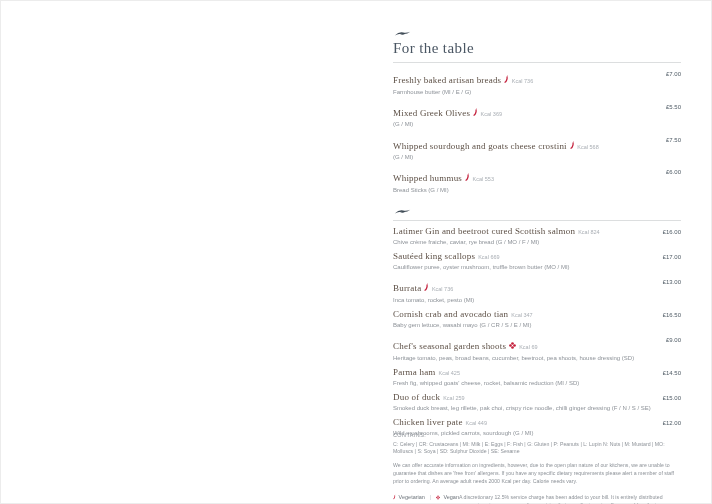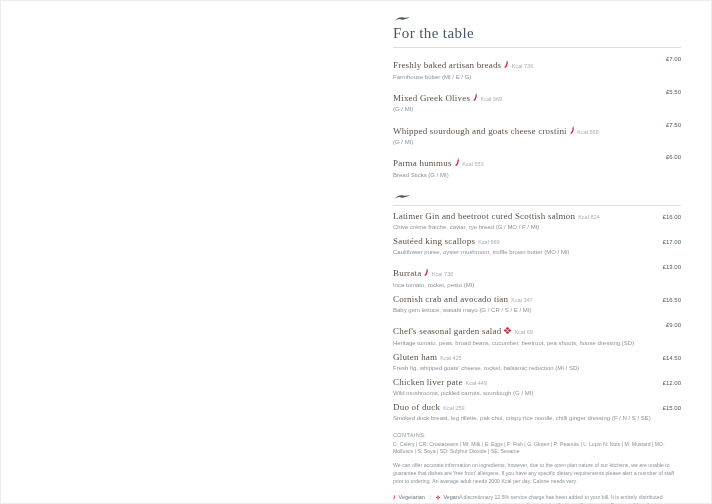--- a/index.html
+++ b/index.html
@@ -5,21 +5,21 @@
   html,body { margin:0; padding:0; }
   body {
     width:712px; height:504px;
     background:#ffffff;
     font-family:"Liberation Sans", sans-serif;
     position:relative;
     overflow:hidden;
   }
   .page-border { position:absolute; inset:0; border:1px solid #ececec; pointer-events:none; }
 
-  .menu-col { position:absolute; left:393px; top:0; width:288px; }
+  .menu-col { position:absolute; left:393px; top:15px; width:288px; }
 
   .menu-section { margin-top:14px; }
   .menu-section.first { margin-top:15px; }
 
   .swallow { display:block; width:17px; height:7px; margin-left:1px; }
   .section-title {
     font-family:"Liberation Serif", serif;
     font-weight:400;
     font-size:15px;
     color:#4a5663;
@@ -104,21 +104,21 @@
         <span class="item-kcal">Kcal 568</span>
       </div>
       <div class="item-desc">(G / MI)</div>
     </div>
     <div class="item-price">£7.50</div>
   </div>
 
   <div class="menu-item">
     <div class="item-main">
       <div class="item-title-line">
-        <span class="item-name">Parma hummus</span>
+        <span class="item-name">Whipped hummus</span>
         <span class="marker-slot"><svg class="mk" viewBox="0 0 8 14">
                   <path d="M5.1 2.6 C5.4 1.4 6 .6 7 .4 C6.8 1.3 6.4 2 6 2.6 C7.3 4.6 6.6 8.2 5 10.8 C3.8 12.7 2 13.9 1 13.5 C.4 13.3 .5 12.6 1.1 12.1 C2.7 10.8 3.9 8.6 4.3 6.2 C4.5 4.9 4.5 3.7 4.2 2.9 Z" fill="#c4203c"></path>
                 </svg></span>
         <span class="item-kcal">Kcal 553</span>
       </div>
       <div class="item-desc">Bread Sticks (G / MI)</div>
     </div>
     <div class="item-price">£6.00</div>
   </div>
 </div>
@@ -177,70 +177,70 @@
         <span class="item-kcal">Kcal 347</span>
       </div>
       <div class="item-desc">Baby gem lettuce, wasabi mayo (G / CR / S / E / MI)</div>
     </div>
     <div class="item-price">£16.50</div>
   </div>
 
   <div class="menu-item">
     <div class="item-main">
       <div class="item-title-line">
-        <span class="item-name">Chef's seasonal garden salad</span>
+        <span class="item-name">Chef's seasonal garden shoots</span>
         <span class="marker-slot"><svg class="mk mk-vegan" viewBox="0 0 10 10">
                   <g fill="#c4203c">
                     <circle cx="5" cy="2.1" r="1.9"></circle>
                     <circle cx="2.1" cy="5" r="1.9"></circle>
                     <circle cx="7.9" cy="5" r="1.9"></circle>
                     <circle cx="5" cy="7.9" r="1.9"></circle>
                   </g>
                 </svg></span>
         <span class="item-kcal">Kcal 69</span>
       </div>
       <div class="item-desc">Heritage tomato, peas, broad beans, cucumber, beetroot, pea shoots, house dressing (SD)</div>
     </div>
     <div class="item-price">£9.00</div>
   </div>
 
   <div class="menu-item">
     <div class="item-main">
       <div class="item-title-line">
-        <span class="item-name">Gluten ham</span>
+        <span class="item-name">Parma ham</span>
 
         <span class="item-kcal">Kcal 425</span>
       </div>
       <div class="item-desc">Fresh fig, whipped goats' cheese, rocket, balsamic reduction (MI / SD)</div>
     </div>
     <div class="item-price">£14.50</div>
   </div>
 
   <div class="menu-item">
     <div class="item-main">
       <div class="item-title-line">
+        <span class="item-name">Duo of duck</span>
+
+        <span class="item-kcal">Kcal 259</span>
+      </div>
+      <div class="item-desc">Smoked duck breast, leg rillette, pak choi, crispy rice noodle, chilli ginger dressing (F / N / S / SE)</div>
+    </div>
+    <div class="item-price">£15.00</div>
+  </div>
+
+  <div class="menu-item">
+    <div class="item-main">
+      <div class="item-title-line">
         <span class="item-name">Chicken liver pate</span>
 
         <span class="item-kcal">Kcal 449</span>
       </div>
       <div class="item-desc">Wild mushrooms, pickled carrots, sourdough (G / MI)</div>
     </div>
     <div class="item-price">£12.00</div>
-  </div>
-
-  <div class="menu-item">
-    <div class="item-main">
-      <div class="item-title-line">
-        <span class="item-name">Duo of duck</span>
-
-        <span class="item-kcal">Kcal 259</span>
-      </div>
-      <div class="item-desc">Smoked duck breast, leg rillette, pak choi, crispy rice noodle, chilli ginger dressing (F / N / S / SE)</div>
-    </div>
-    <div class="item-price">£15.00</div>
   </div>
 </div>
   </section>
 </div>
 
 <footer class="footer">
   <div class="contains-label">CONTAINS:</div>
   <div class="legend">C: Celery | CR: Crustaceans | MI: Milk | E: Eggs | F: Fish | G: Gluten | P: Peanuts | L: Lupin N: Nuts | M: Mustard | MO: Molluscs | S: Soya | SD: Sulphur Dioxide | SE: Sesame</div>
   <div class="disclaimer">We can offer accurate information on ingredients, however, due to the open plan nature of our kitchens, we are unable to guarantee that dishes are 'free from' allergens. If you have any specific dietary requirements please alert a member of staff prior to ordering. An average adult needs 2000 Kcal per day. Calorie needs vary.</div>
   <div class="footer-bottom">

